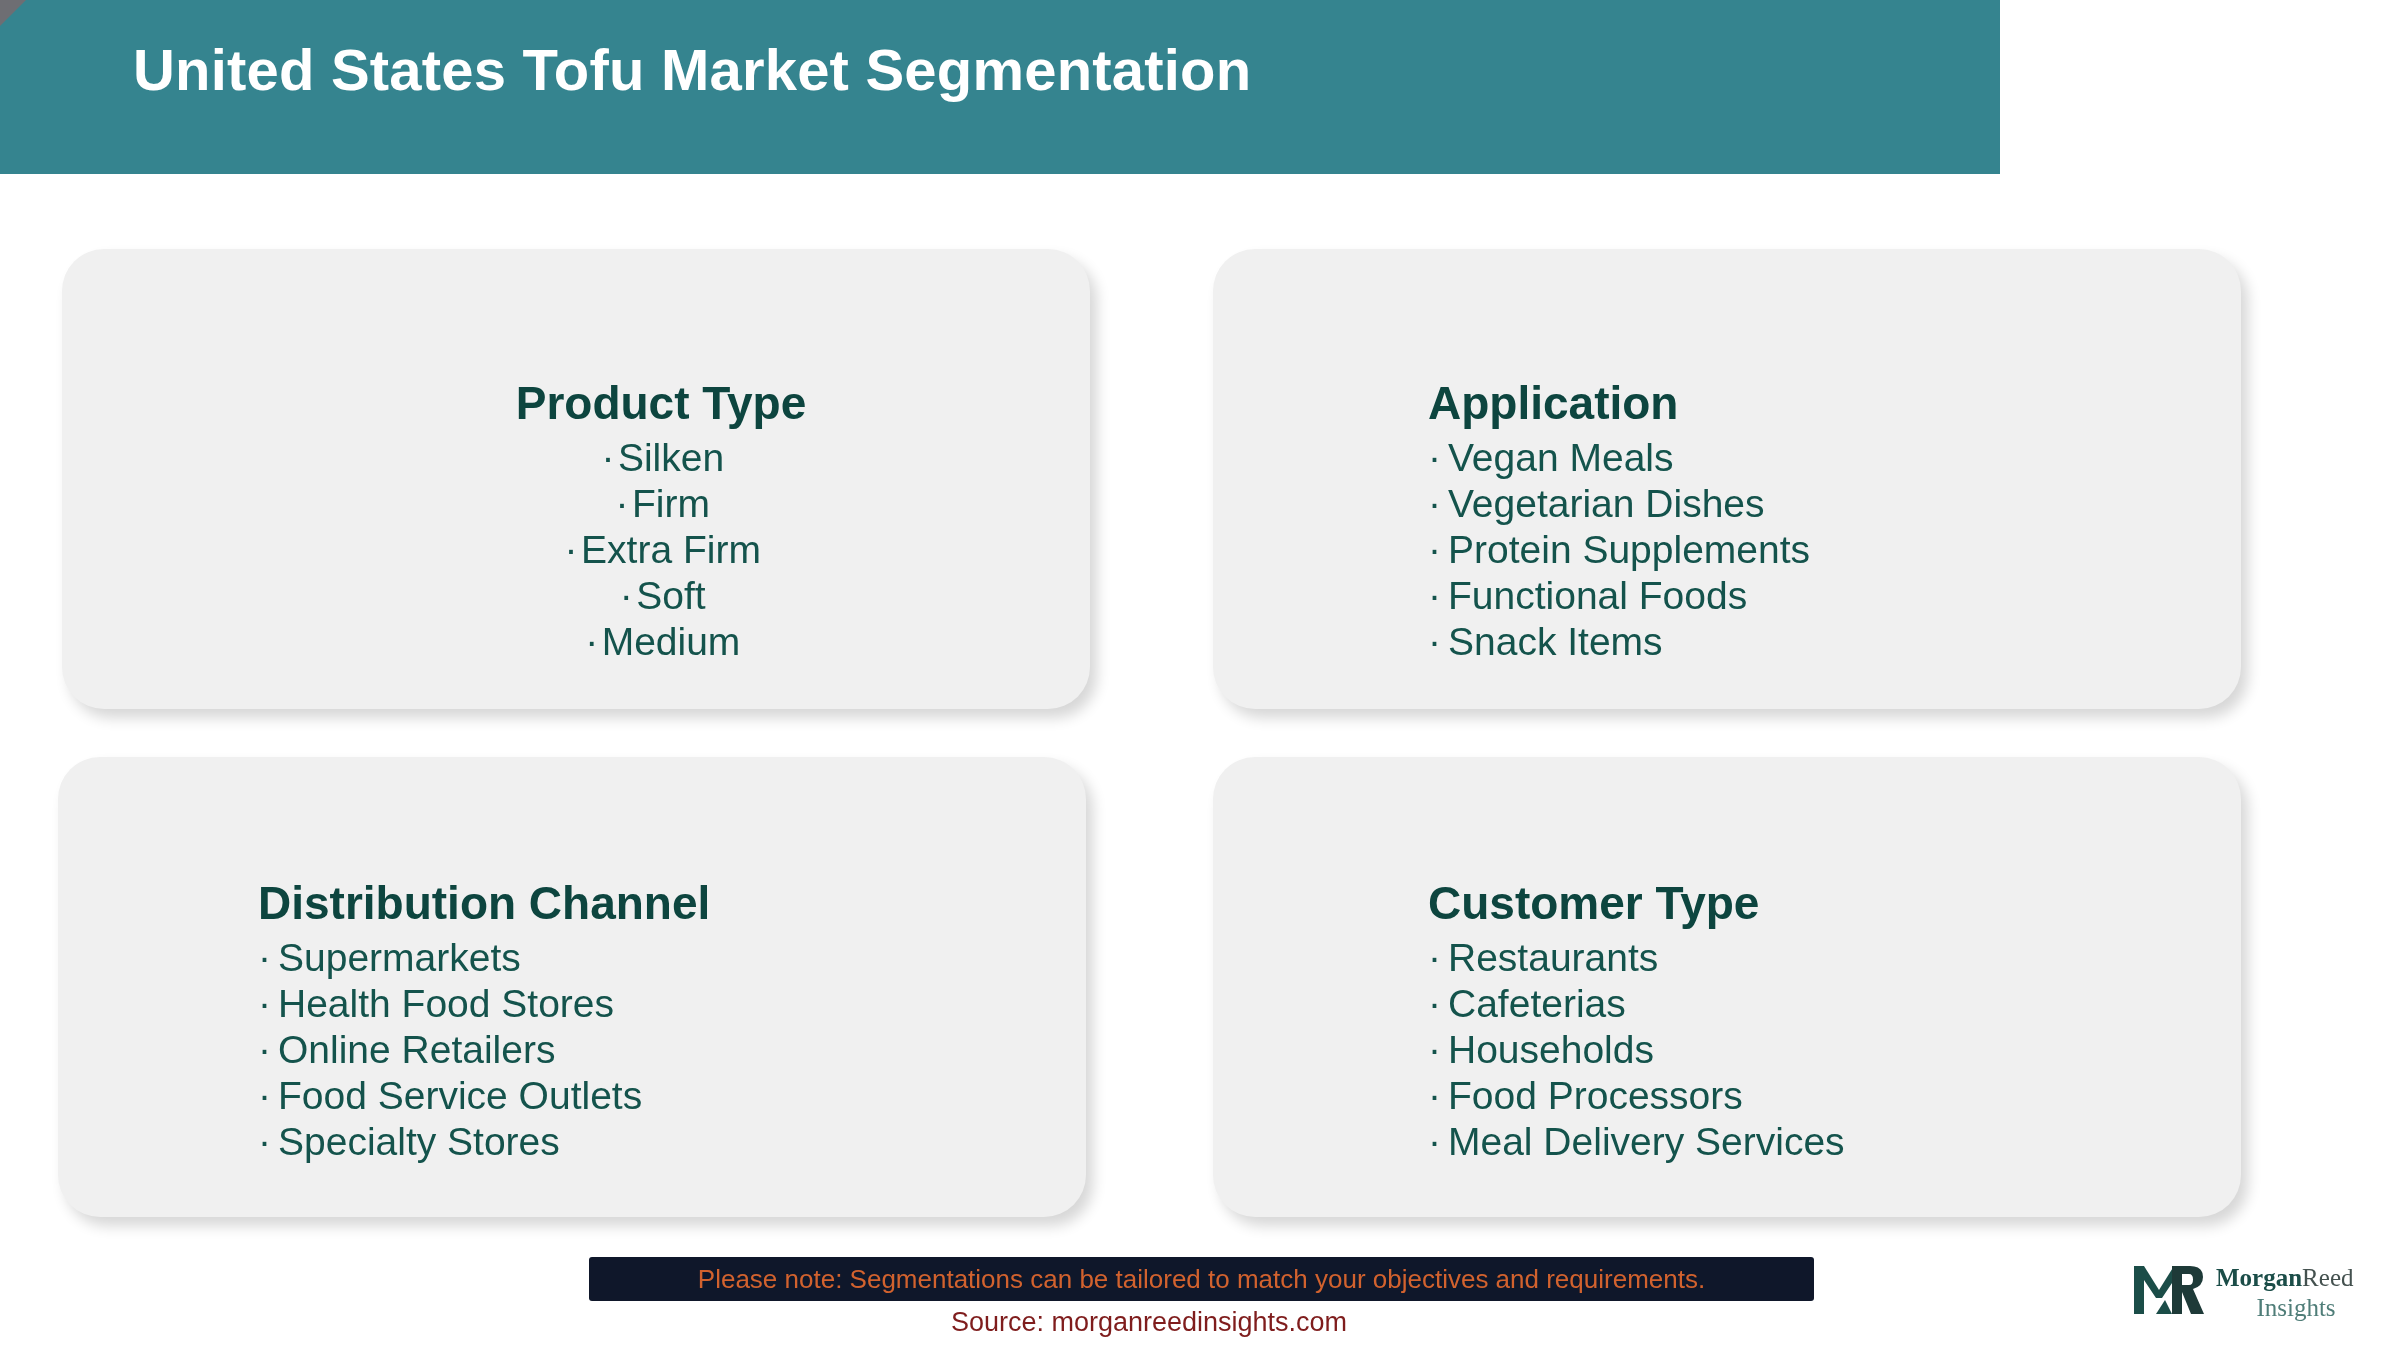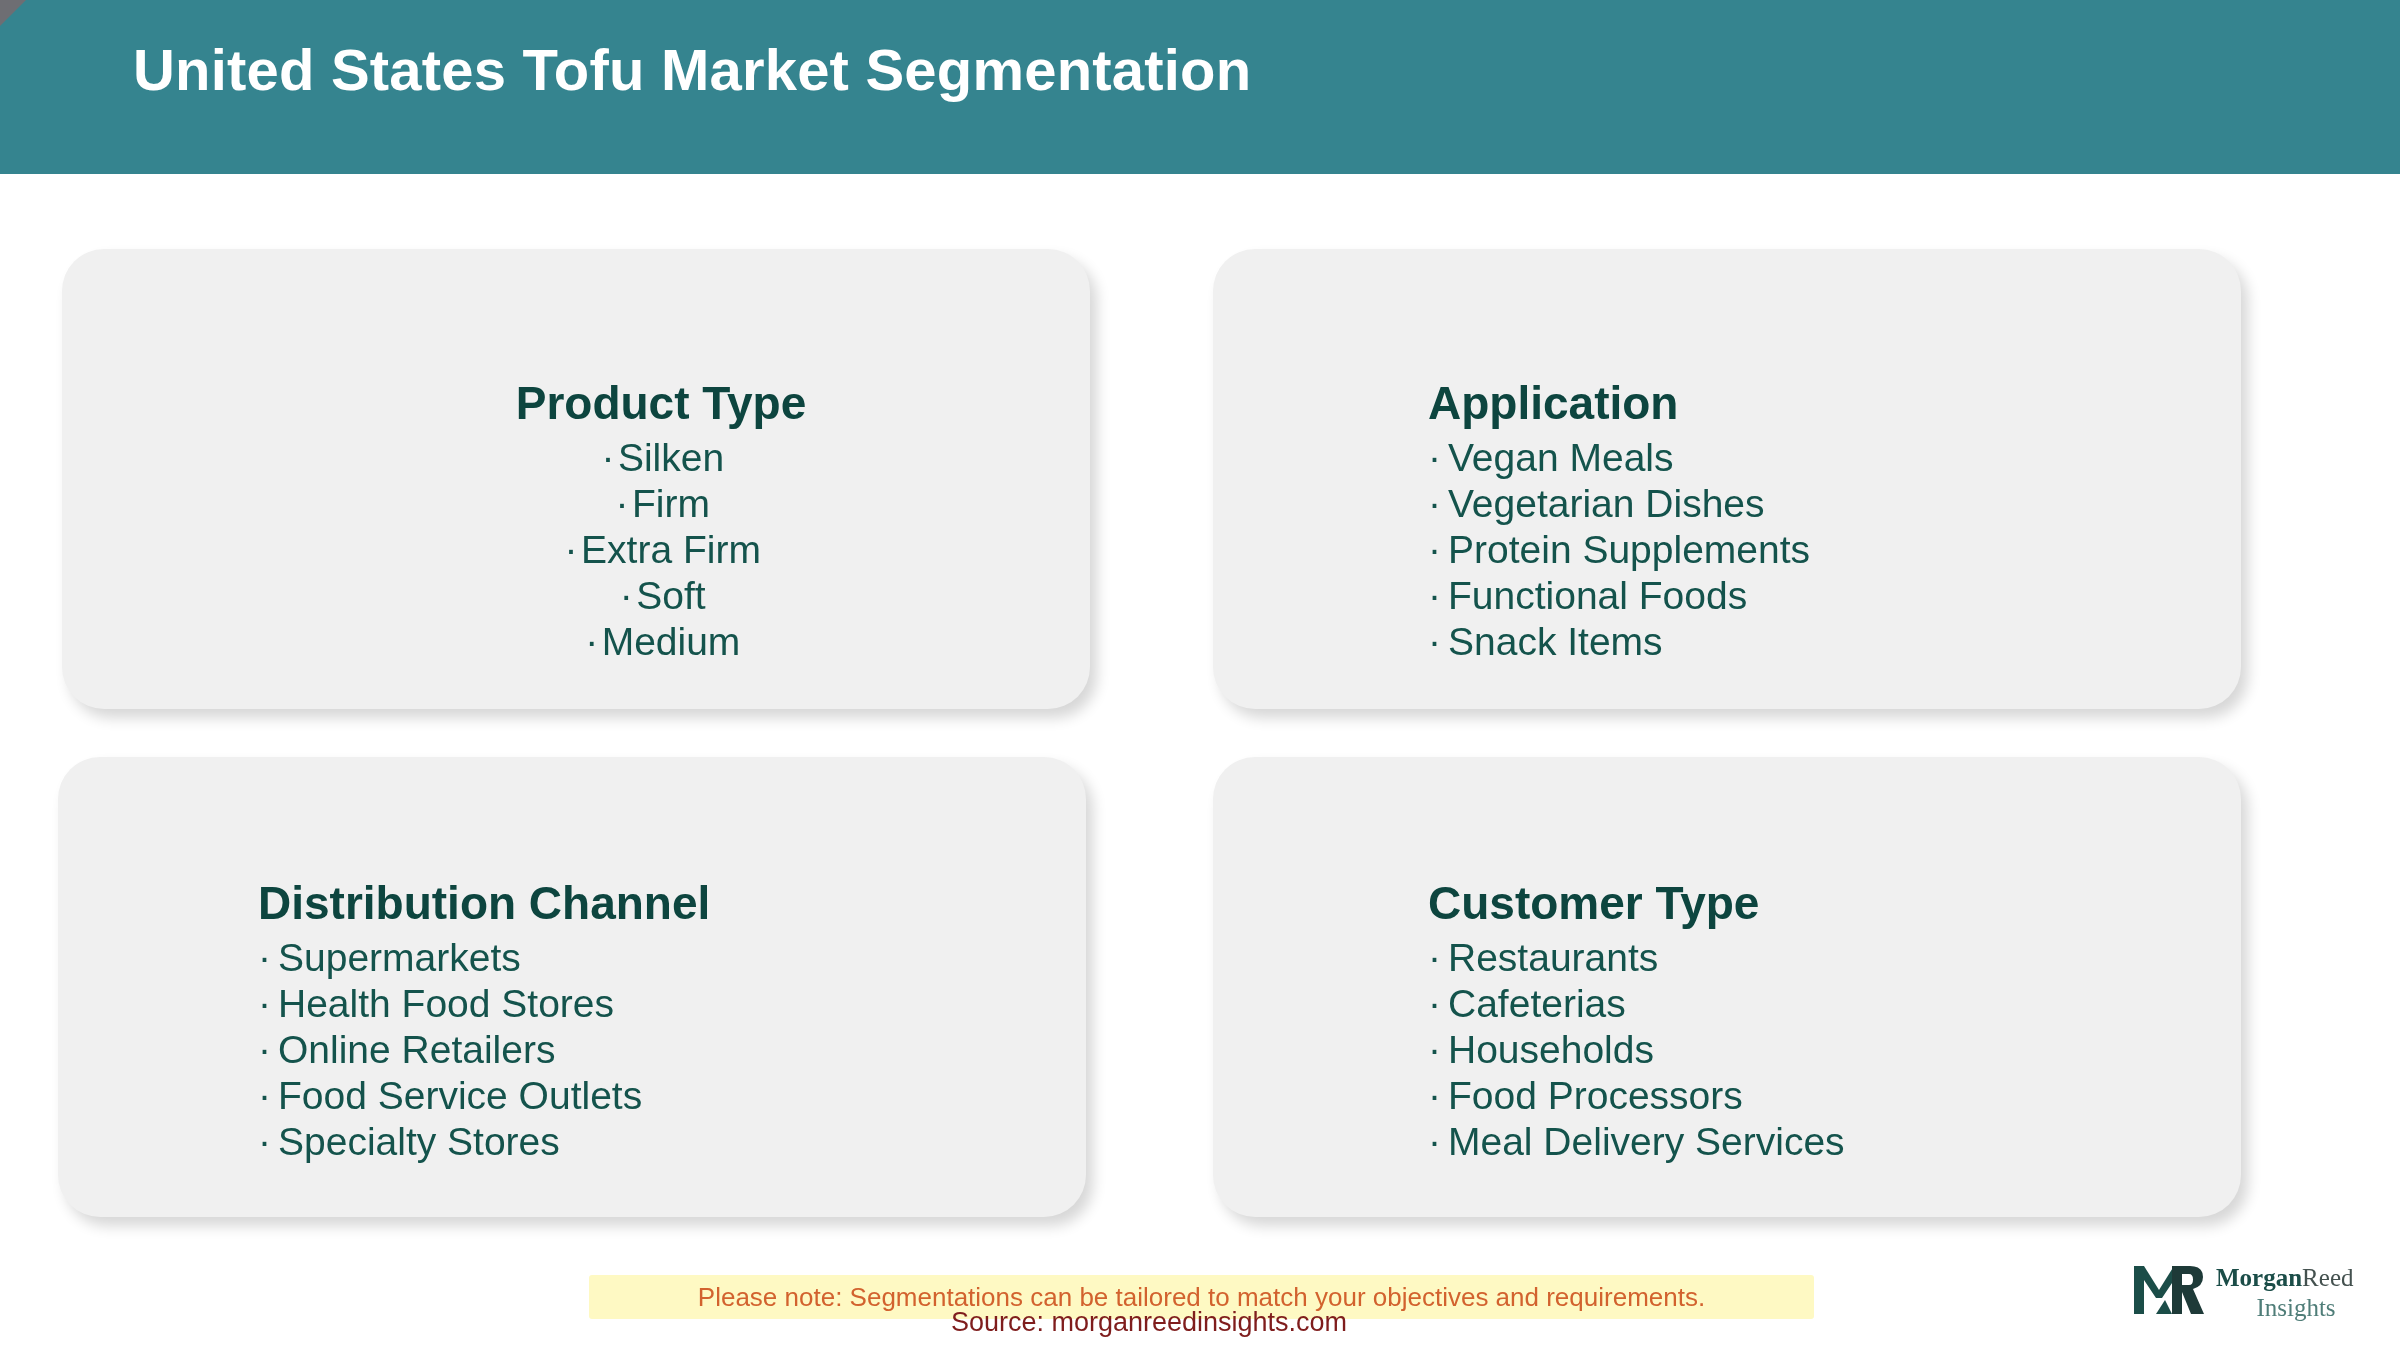--- a/index.html
+++ b/index.html
@@ -13,21 +13,21 @@
     font-family: "Liberation Sans", sans-serif;
     overflow: hidden;
     position: relative;
   }
 
   
   .header {
     position: absolute;
     left: 0;
     top: 0;
-    width: 2400px;
+    width: 2000px;
     height: 174px;
     background: #35848f;
     box-sizing: border-box;
   }
   .corner-notch {
     position: absolute;
     left: 0;
     top: 0;
     width: 0;
     height: 0;
@@ -112,24 +112,24 @@
   .footer {
     position: absolute;
     left: 0;
     top: 1234px;
     width: 2400px;
     height: 116px;
   }
   .note-pill {
     position: absolute;
     left: 589px;
-    top: 41px;
+    top: 23px;
     width: 1225px;
     height: 44px;
-    background: #fef9c3;
+    background: #0f172a;
     border-radius: 3px;
     box-sizing: border-box;
   }
   .note-text {
     position: absolute;
     left: 0;
     top: 0;
     width: 1225px;
     height: 44px;
     line-height: 44px;

